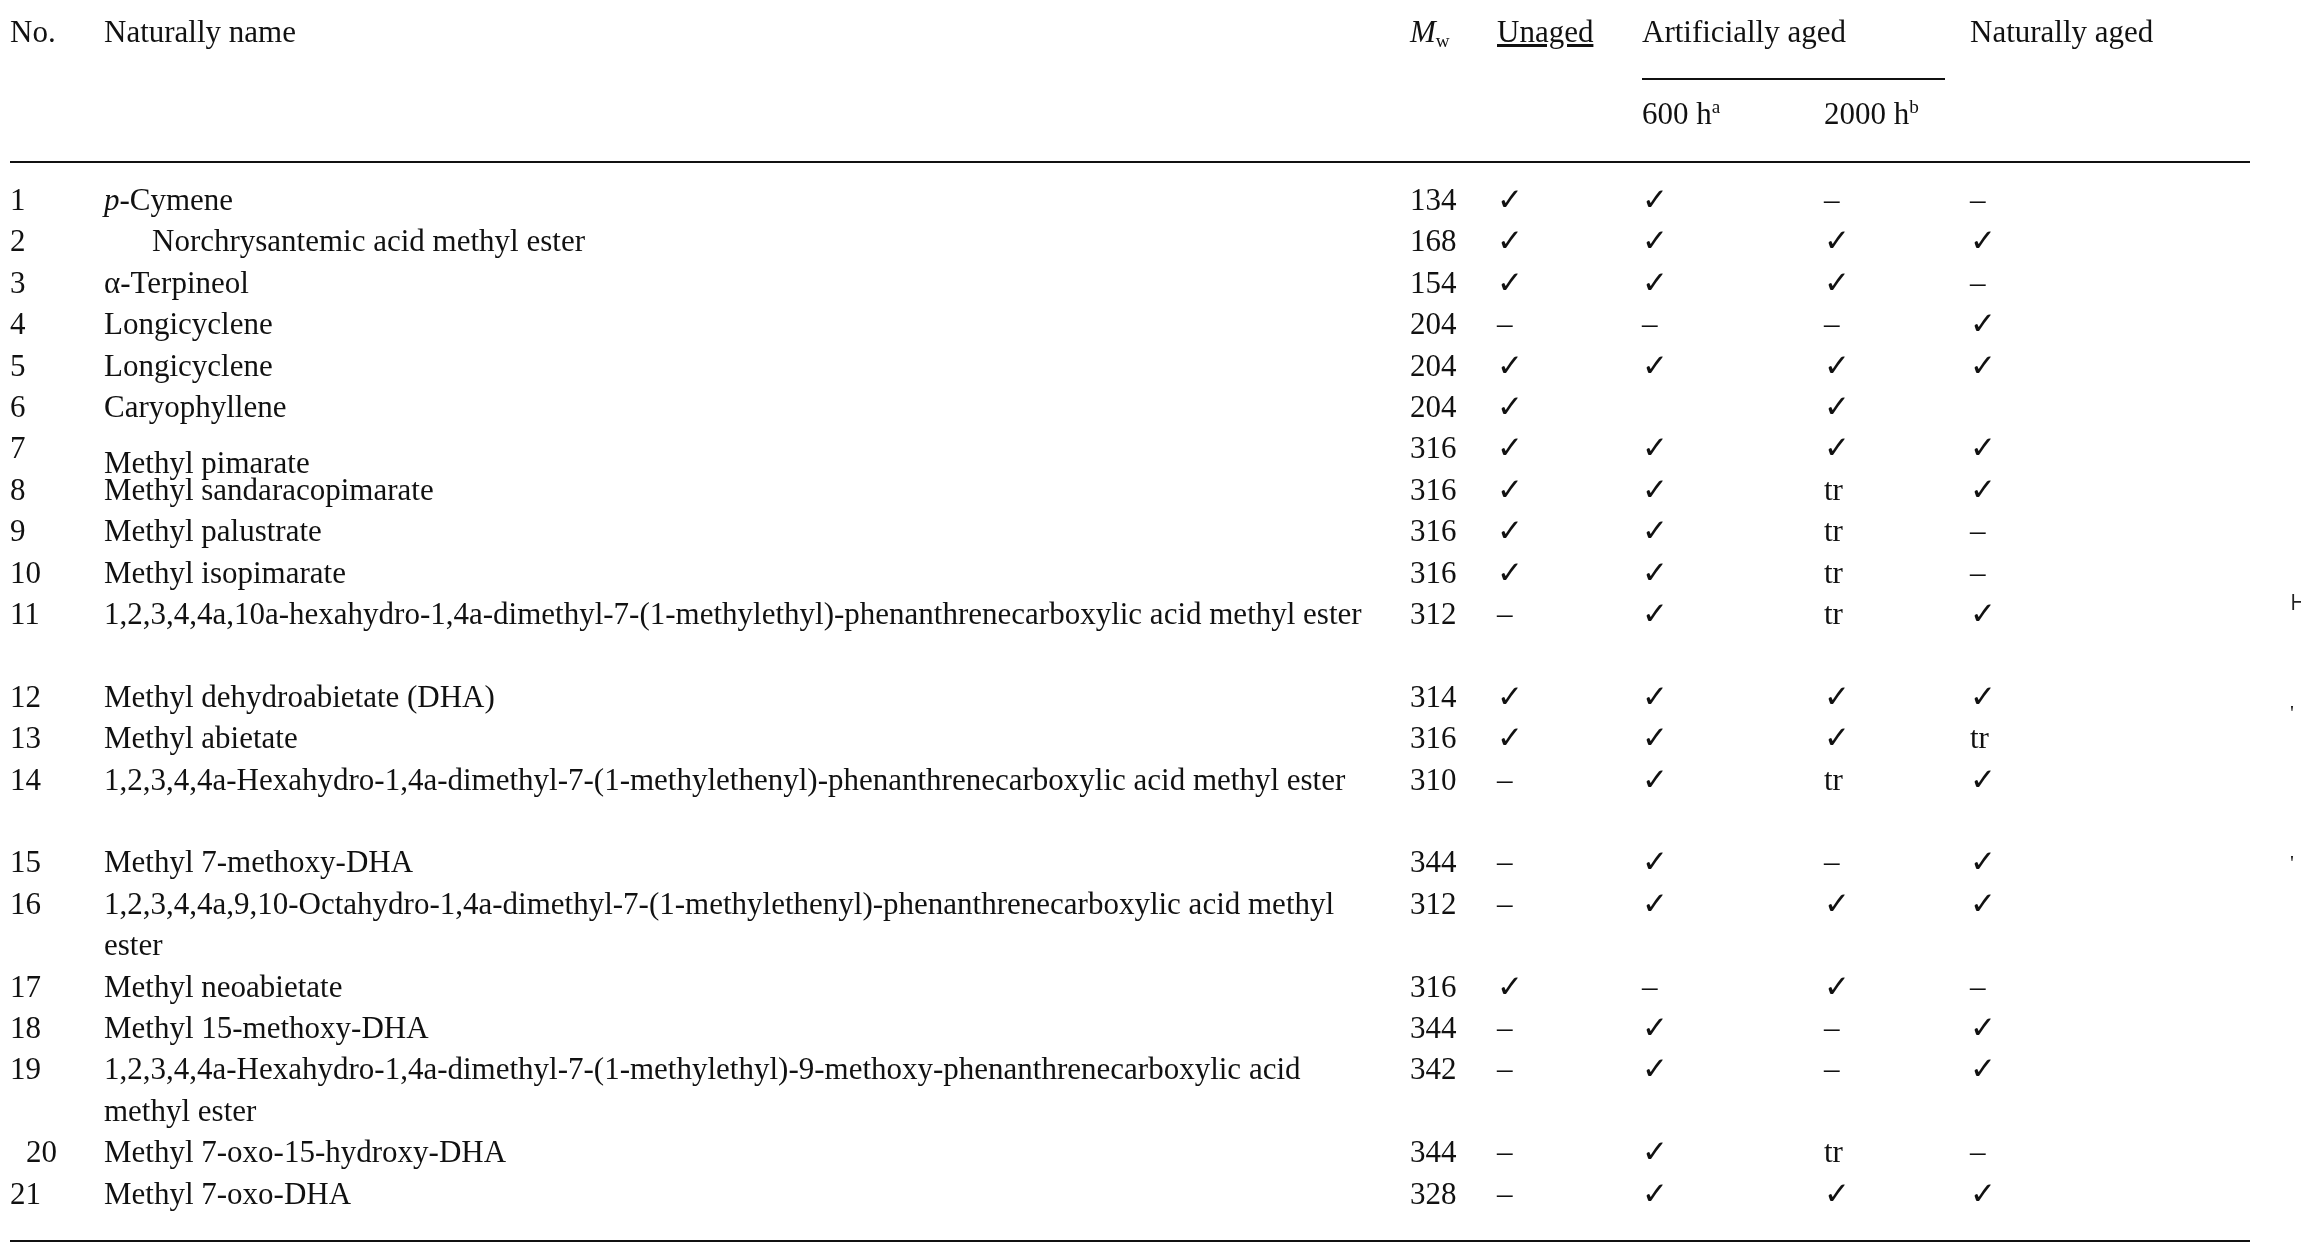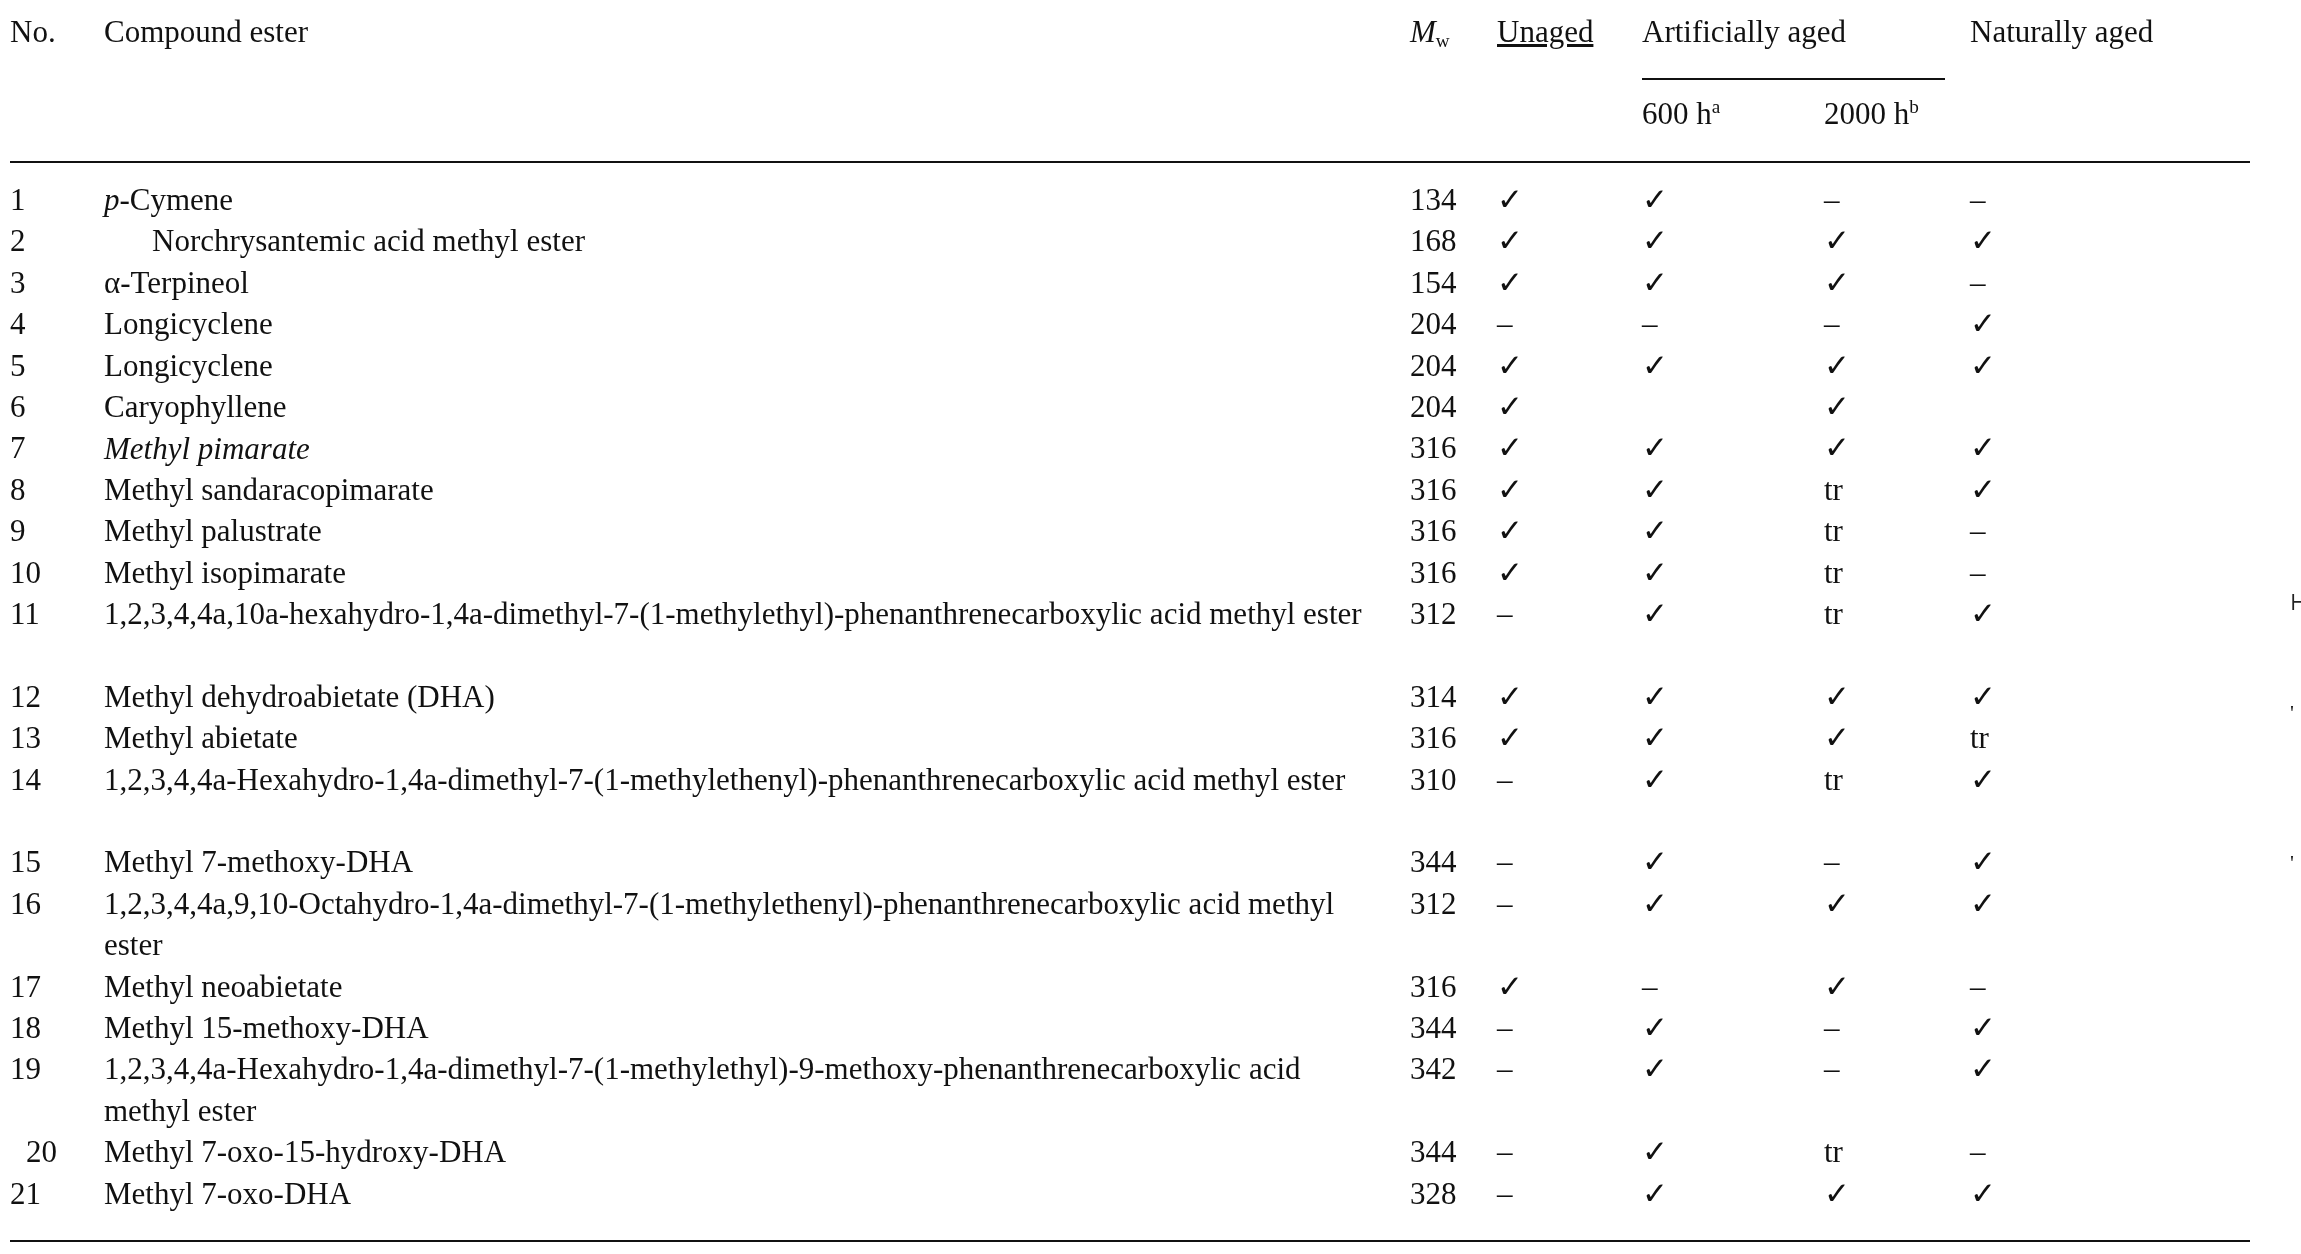--- a/index.html
+++ b/index.html
@@ -12,21 +12,21 @@
   sub { font-size:0.62em; vertical-align:-0.25em; line-height:0; }
   .it { font-style:italic; }
   .edge { position:absolute; left:2290px; font-size:22px; color:#222; }
   .cell { position:absolute; white-space:nowrap; line-height:41.4px; }
   .name { position:absolute; left:104px; width:1290px; line-height:41.4px; white-space:normal; }
 </style>
 </head>
 <body>
 
 <div class="hdr" style="left:10px; top:14px;">No.</div>
-<div class="hdr" style="left:104px; top:14px;">Compound ester</div>
+<div class="hdr" style="left:104px; top:14px;">Naturally name</div>
 <div class="hdr" style="left:1410px; top:14px;"><span class="it">M</span><sub>w</sub></div>
 <div class="hdr" style="left:1497px; top:14px;text-decoration:underline;">Unaged</div>
 <div class="hdr" style="left:1642px; top:14px;">Artificially aged</div>
 <div class="hdr" style="left:1970px; top:14px;">Naturally aged</div>
 
 <div class="rule thin" style="left:1642px; top:78px; width:303px;"></div>
 
 <div class="hdr" style="left:1642px; top:96px;"><span>600 h</span><sup>a</sup></div>
 <div class="hdr" style="left:1824px; top:96px;"><span>2000 h</span><sup>b</sup></div>
 
@@ -82,21 +82,21 @@
       <div class="cell" style="left: 10px; top: 386px;">6</div>
       <div class="name" style="top: 386px;"><span>Caryophyllene</span></div>
       <div class="cell" style="left: 1410px; top: 386px;">204</div>
       <div class="cell" style="left: 1497px; top: 386px;">✓</div>
       <div class="cell" style="left: 1642px; top: 386px;"></div>
       <div class="cell" style="left: 1824px; top: 386px;">✓</div>
       <div class="cell" style="left: 1970px; top: 386px;"></div>
     </div>
     <div>
       <div class="cell" style="left: 10px; top: 427.4px;">7</div>
-      <div class="name" style="top: 428px; font-style: italic;"><span>Methyl pimarate</span></div>
+      <div class="name" style="top: 442px;"><span>Methyl pimarate</span></div>
       <div class="cell" style="left: 1410px; top: 427.4px;">316</div>
       <div class="cell" style="left: 1497px; top: 427.4px;">✓</div>
       <div class="cell" style="left: 1642px; top: 427.4px;">✓</div>
       <div class="cell" style="left: 1824px; top: 427.4px;">✓</div>
       <div class="cell" style="left: 1970px; top: 427.4px;">✓</div>
     </div>
     <div>
       <div class="cell" style="left: 10px; top: 468.8px;">8</div>
       <div class="name" style="top: 468.8px;"><span>Methyl sandaracopimarate</span></div>
       <div class="cell" style="left: 1410px; top: 468.8px;">316</div>

